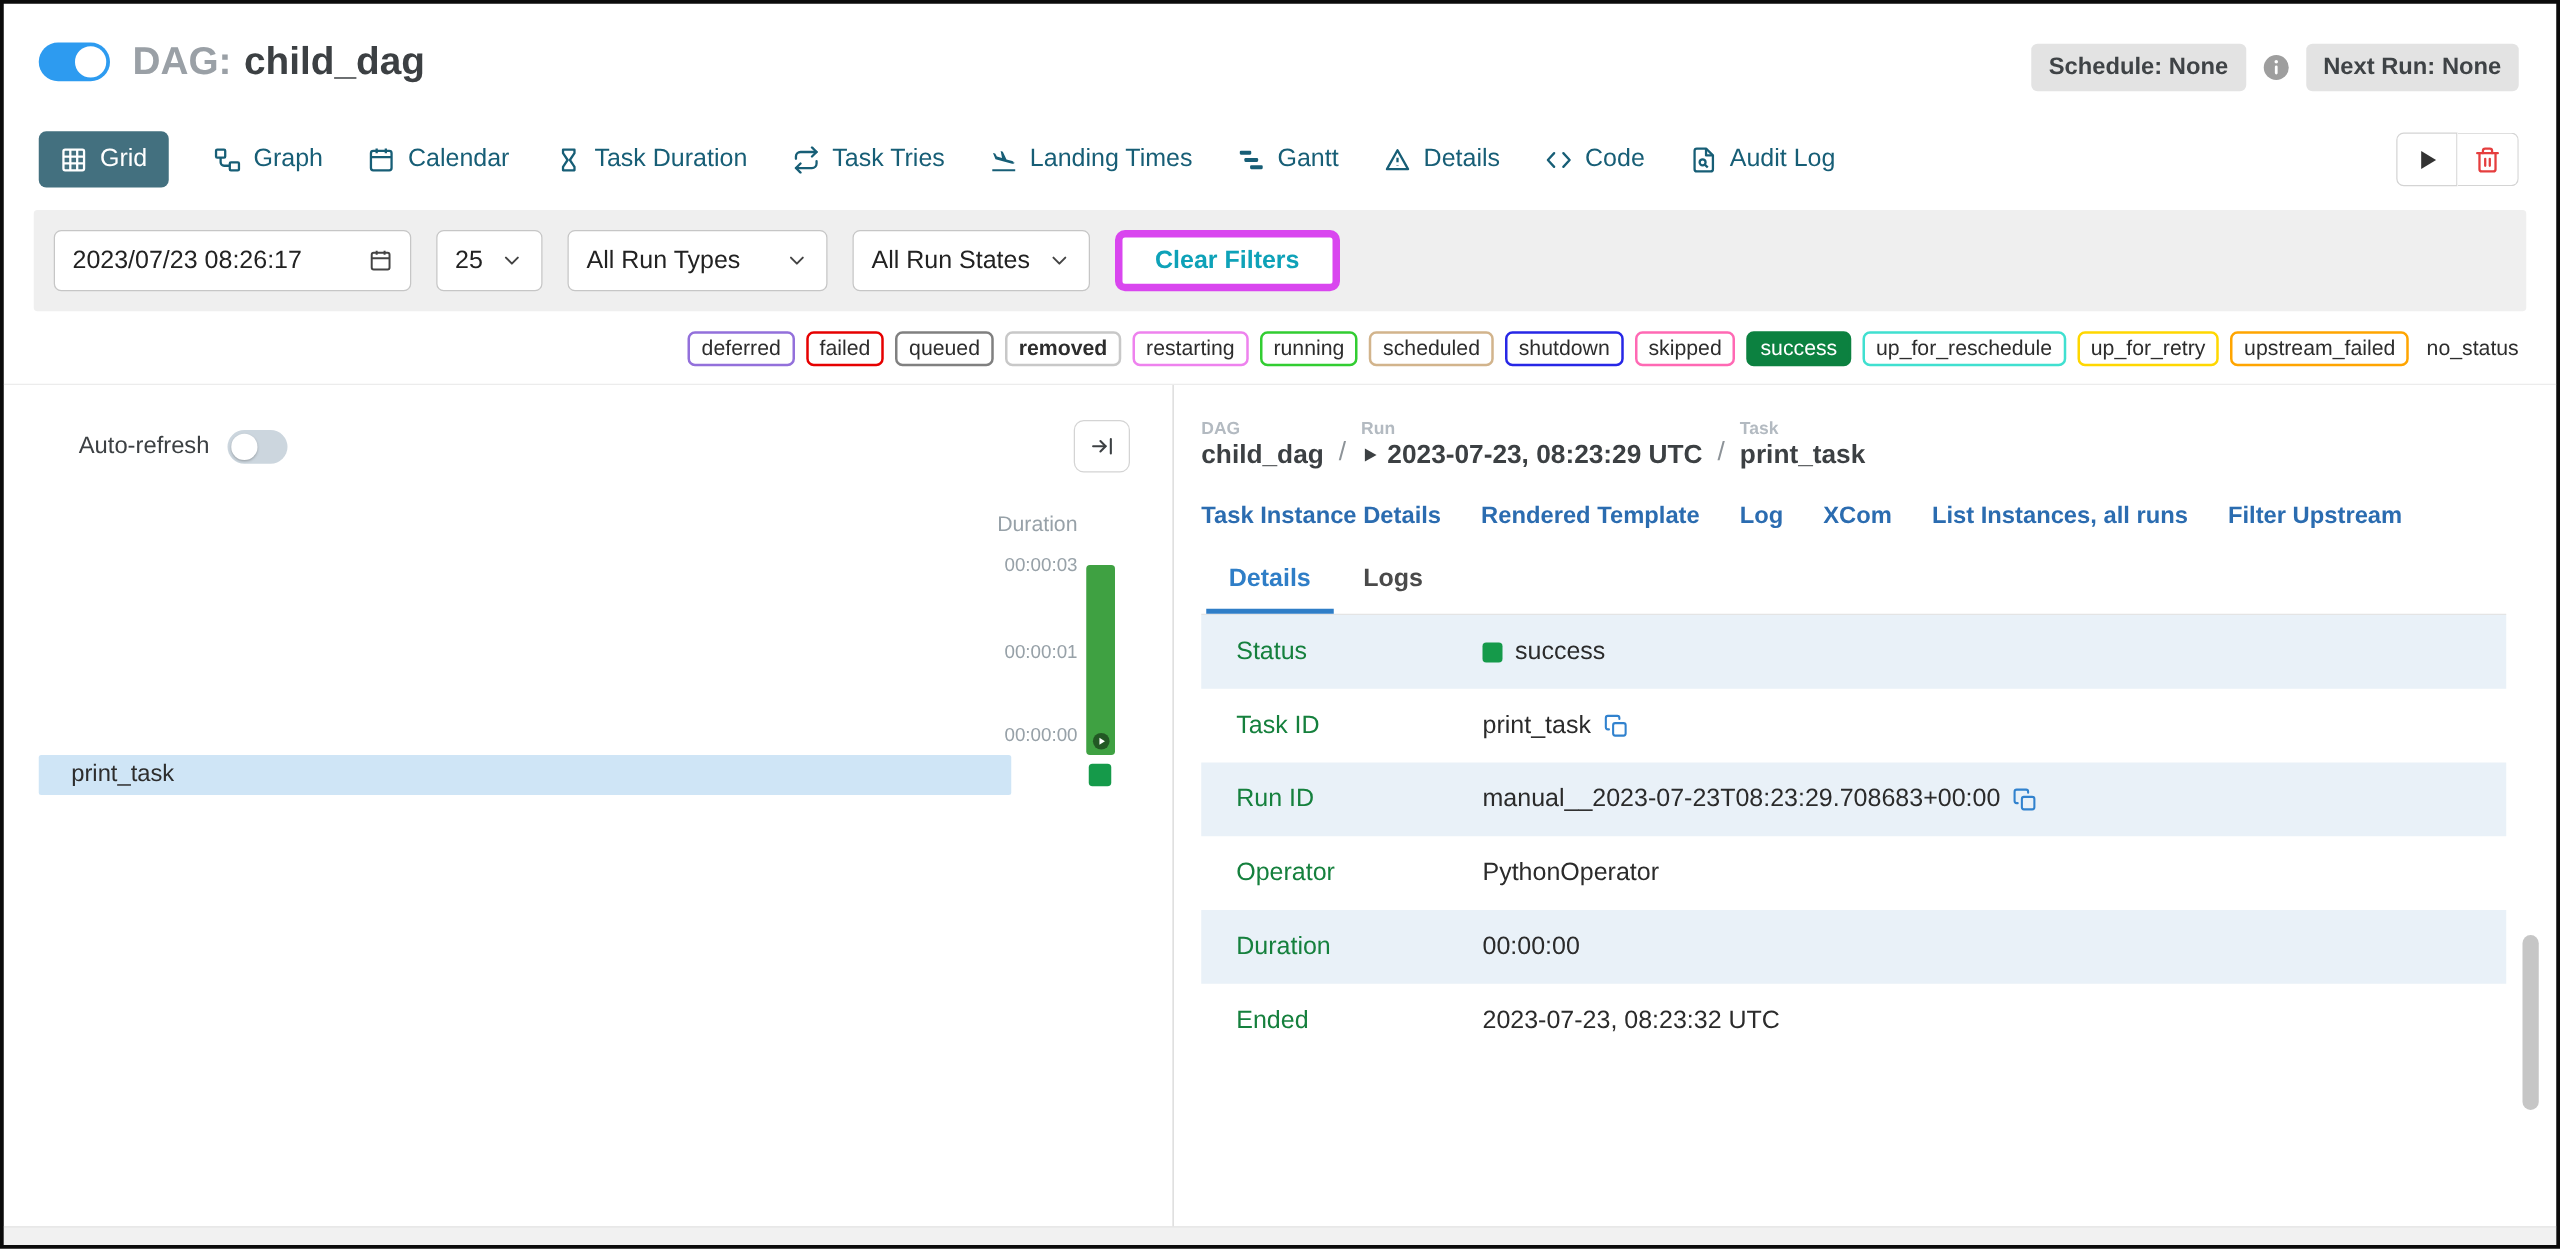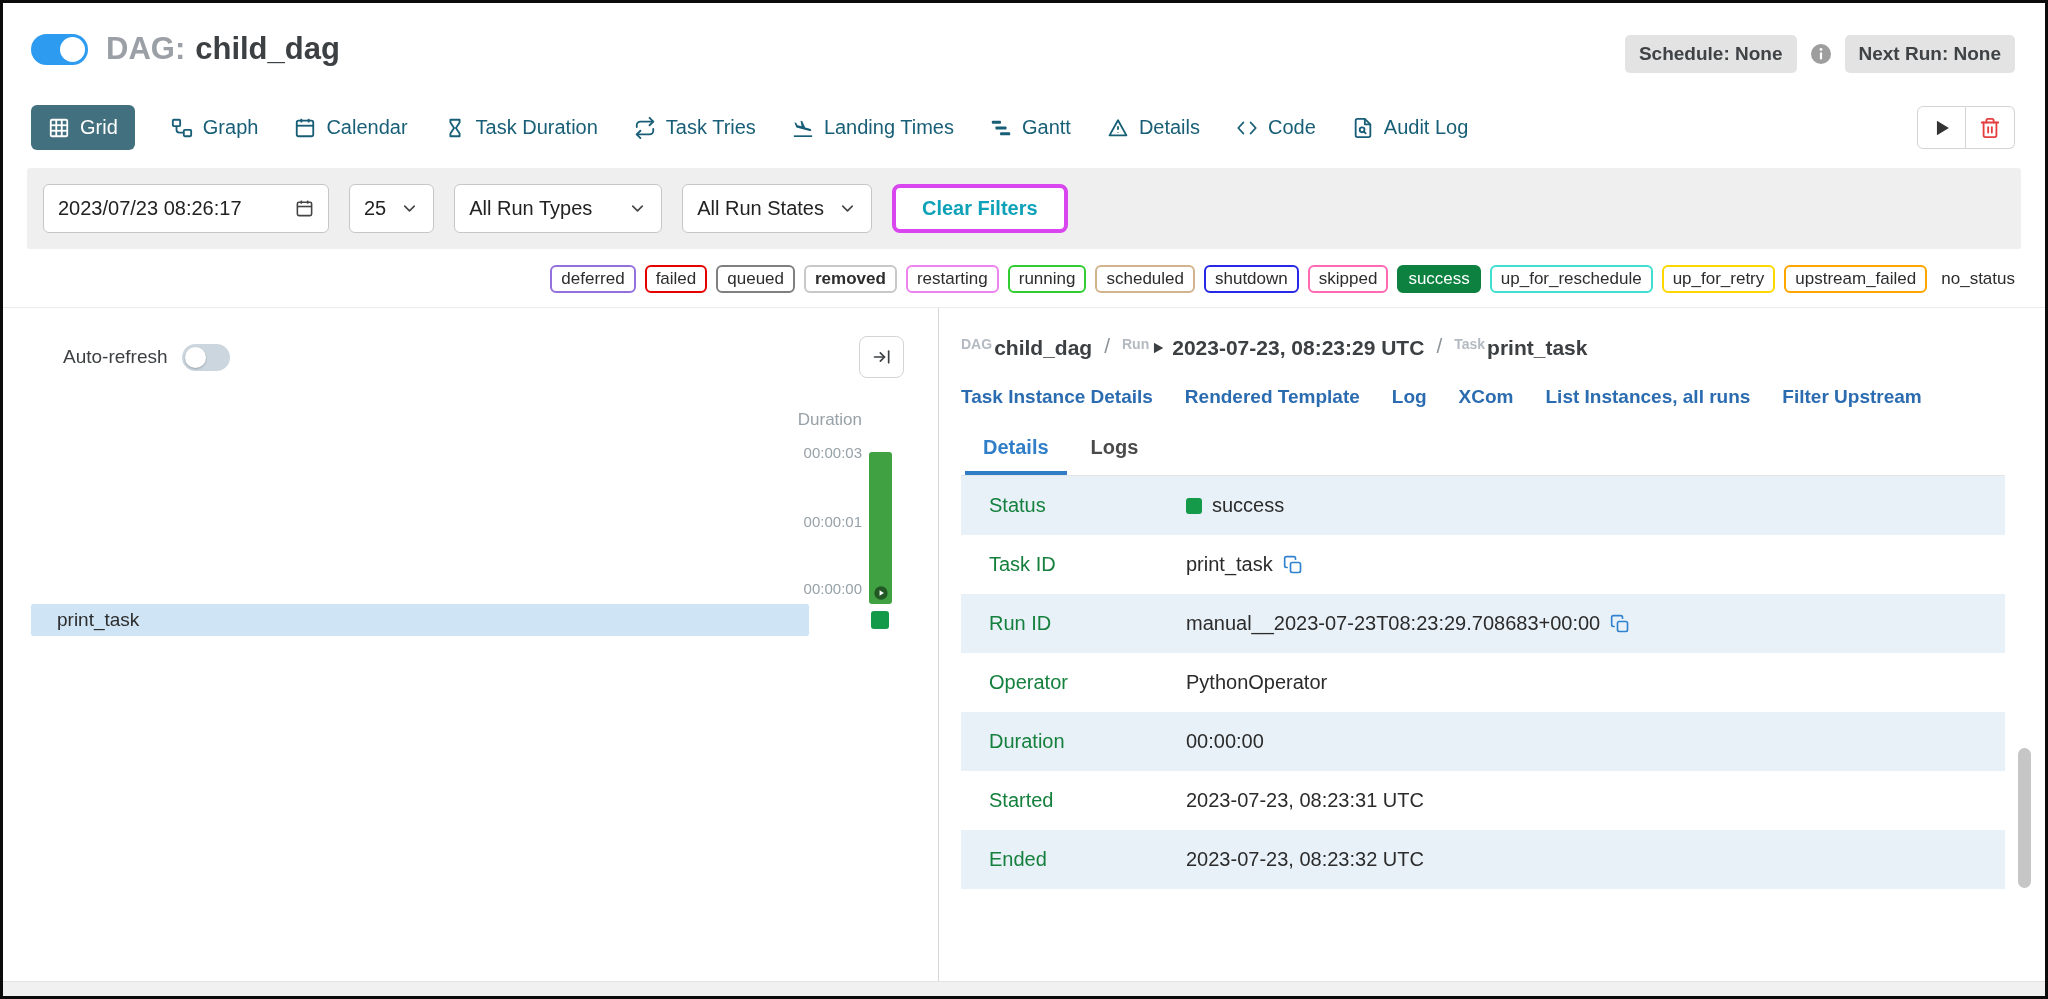--- a/index.html
+++ b/index.html
@@ -41,21 +41,21 @@
   .delete-btn { border-radius:0 6px 6px 0; color:#e53e3e; border-left:none !important; }
 
   
   .filter-bar { margin:0 24px; background:#efefef; padding:16px; display:flex;
                 align-items:center; gap:20px; border-radius:3px; }
   .fbox { background:#fff; border:1px solid #c6c6c6; border-radius:6px; height:49px;
           display:flex; align-items:center; gap:14px; padding:0 14px; font-size:20px;
           color:#222; cursor:pointer; white-space:nowrap; }
   .fbox svg { width:19px; height:19px; color:#444; }
   .date-box { width:286px; justify-content:space-between; }
-  .clear-filters { background:#fff; border:4px solid #d946ef; color:#0ea2b8; font-weight:700;
+  .clear-filters { background:#fff; border:6px solid #d946ef; color:#0ea2b8; font-weight:700;
                    font-size:20px; height:49px; padding:0 26px; border-radius:8px; cursor:pointer; }
 
   
   .legend-row { display:flex; justify-content:flex-end; align-items:center; gap:9px;
                 padding:16px 30px 14px; }
   .legend-badge { border:2px solid #999; border-radius:6px; padding:2px 9px; font-size:17px;
                   color:#2d2d2d; background:#fff; white-space:nowrap; }
   .legend-badge.filled { color:#fff; }
   .no-status { font-size:17px; color:#2d2d2d; margin-left:5px; }
 
@@ -81,21 +81,21 @@
   .run-marker { margin-bottom:3px; }
   .run-marker svg { width:16px; height:16px; display:block; }
   .task-row { position:absolute; left:28px; top:296px; width:778px; height:32px;
               background:#cfe5f6; display:flex; align-items:center; padding-left:26px;
               font-size:19px; color:#2d2d2d; border-radius:2px; cursor:pointer; }
   .task-square { position:absolute; left:868px; top:303px; width:18px; height:18px;
                  border-radius:3px; background:#159a4a; cursor:pointer; }
 
   
   .breadcrumb { display:flex; align-items:flex-end; gap:12px; }
-  .crumb { display:flex; flex-direction:row; gap:2px; cursor:pointer; }
+  .crumb { display:flex; flex-direction:column; gap:2px; cursor:pointer; }
   .crumb-label { font-size:14px; font-weight:700; color:#b3bac1; }
   .crumb-value { font-size:21px; font-weight:700; color:#3c4043; display:flex;
                  align-items:center; gap:7px; white-space:nowrap; }
   .crumb-sep { font-size:21px; color:#8d9398; padding-bottom:2px; }
   .run-play svg { width:14px; height:14px; display:block; }
   .ti-links { display:flex; gap:32px; margin-top:26px; flex-wrap:nowrap; }
   .ti-link { color:#2b6cb0; font-weight:700; font-size:19px; cursor:pointer; white-space:nowrap; }
   .detail-tabs { display:flex; gap:6px; margin-top:18px; border-bottom:1px solid #e4e4e4;
                  padding-left:4px; }
   .dtab { font-size:20px; font-weight:700; color:#4a4a4a; padding:10px 18px 12px;
@@ -443,26 +443,20 @@
               <span>PythonOperator</span>
             </span>
         </div>
         <div class="drow">
           <span class="drow-label">Duration</span>
           <span class="drow-value">
               <span>00:00:00</span>
             </span>
         </div>
         <div class="drow">
-          <span class="drow-label">Started</span>
-          <span class="drow-value">
-              <span>2023-07-23, 08:23:31 UTC</span>
-            </span>
-        </div>
-        <div class="drow">
           <span class="drow-label">Ended</span>
           <span class="drow-value">
               <span>2023-07-23, 08:23:32 UTC</span>
             </span>
         </div>
       </div>
 
       <span class="scroll-thumb"></span>
     </section>
   </main>

